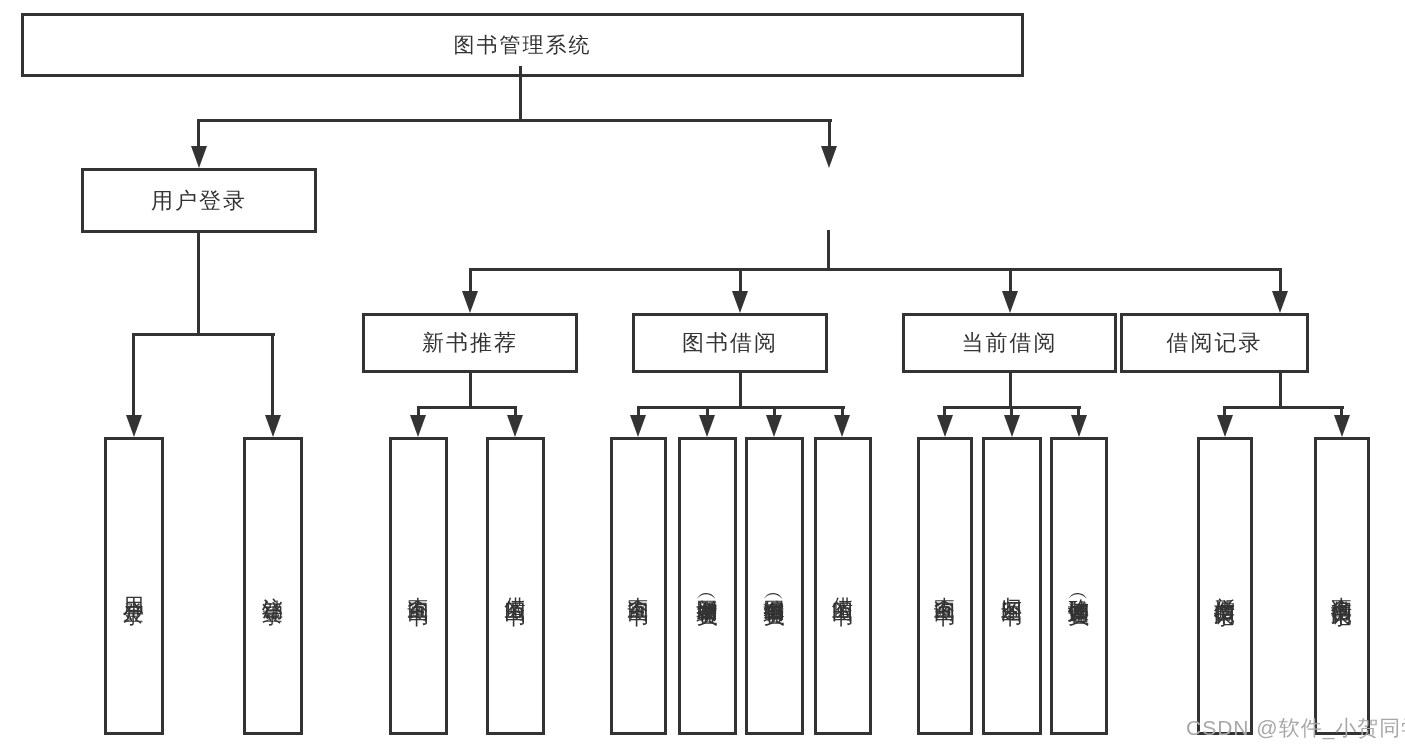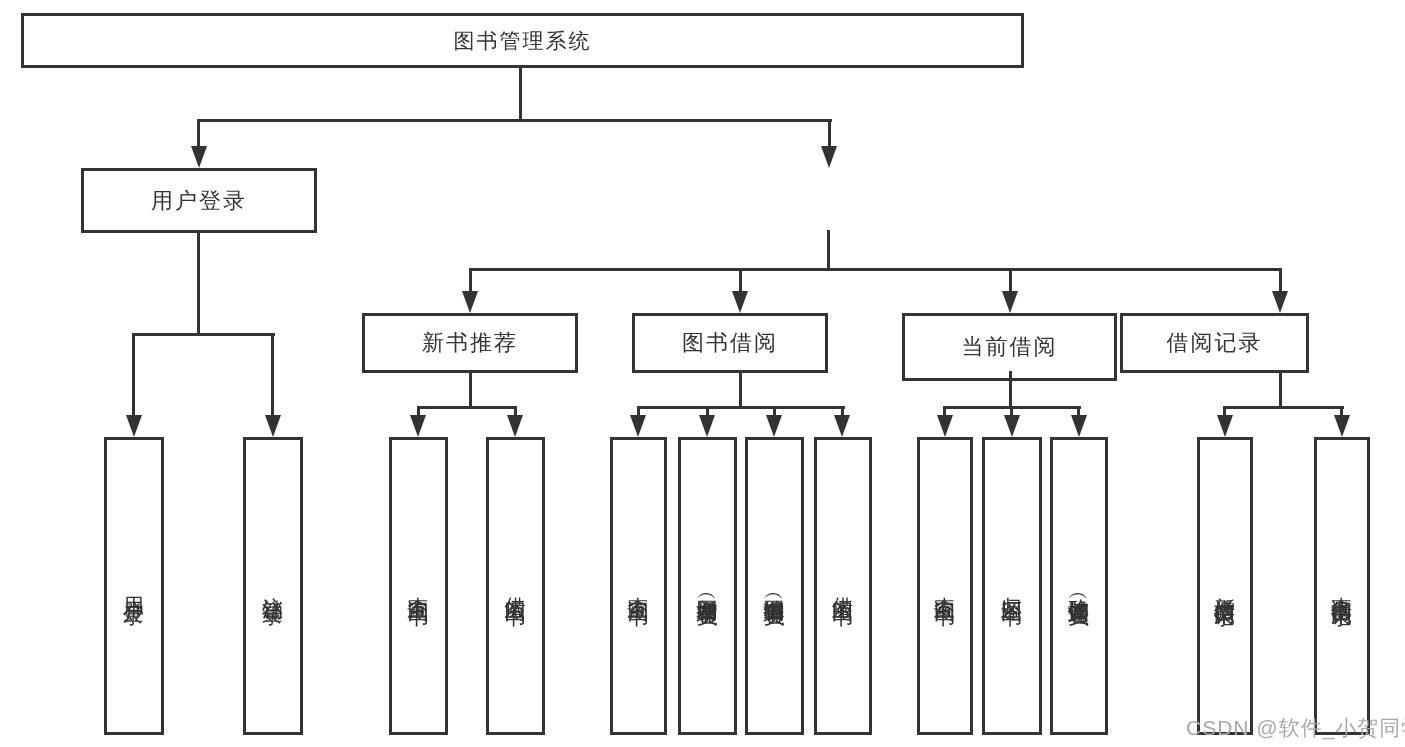--- a/index.html
+++ b/index.html
@@ -27,30 +27,30 @@
   #watermark{
     position:absolute;left:1186px;top:714px;z-index:5;
     font-size:21px;color:#a8a8a8;letter-spacing:1px;white-space:nowrap;
   }
 </style>
 </head>
 <body>
 
 <div id="stage">
 
-  <div class="n" style="left:21px;top:13px;width:1003px;height:55px;font-size:21px;">图书管理系统</div>
+  <div class="n" style="left:21px;top:13px;width:1003px;height:64px;font-size:21px;">图书管理系统</div>
 
   <div class="n" style="left:81px;top:168px;width:236px;height:65px;">用户登录</div>
 
 
   <div class="n" style="left:362px;top:313px;width:216px;height:60px;">新书推荐</div>
 
   <div class="n" style="left:632px;top:313px;width:196px;height:60px;">图书借阅</div>
 
-  <div class="n" style="left:902px;top:313px;width:215px;height:68px;">当前借阅</div>
+  <div class="n" style="left:902px;top:313px;width:215px;height:60px;">当前借阅</div>
 
   <div class="n" style="left:1120px;top:313px;width:189px;height:60px;">借阅记录</div>
 
   <div class="v" style="left:104px;top:437px;width:60px;height:298px;">用户登录</div>
   <div class="v" style="left:243px;top:437px;width:60px;height:298px;">注销登录</div>
 
   <div class="v" style="left:389px;top:437px;width:59px;height:298px;">查询图书</div>
   <div class="v" style="left:486px;top:437px;width:59px;height:298px;">借阅图书</div>
 
   <div class="v" style="left:610px;top:437px;width:57px;height:298px;">查询图书</div>

